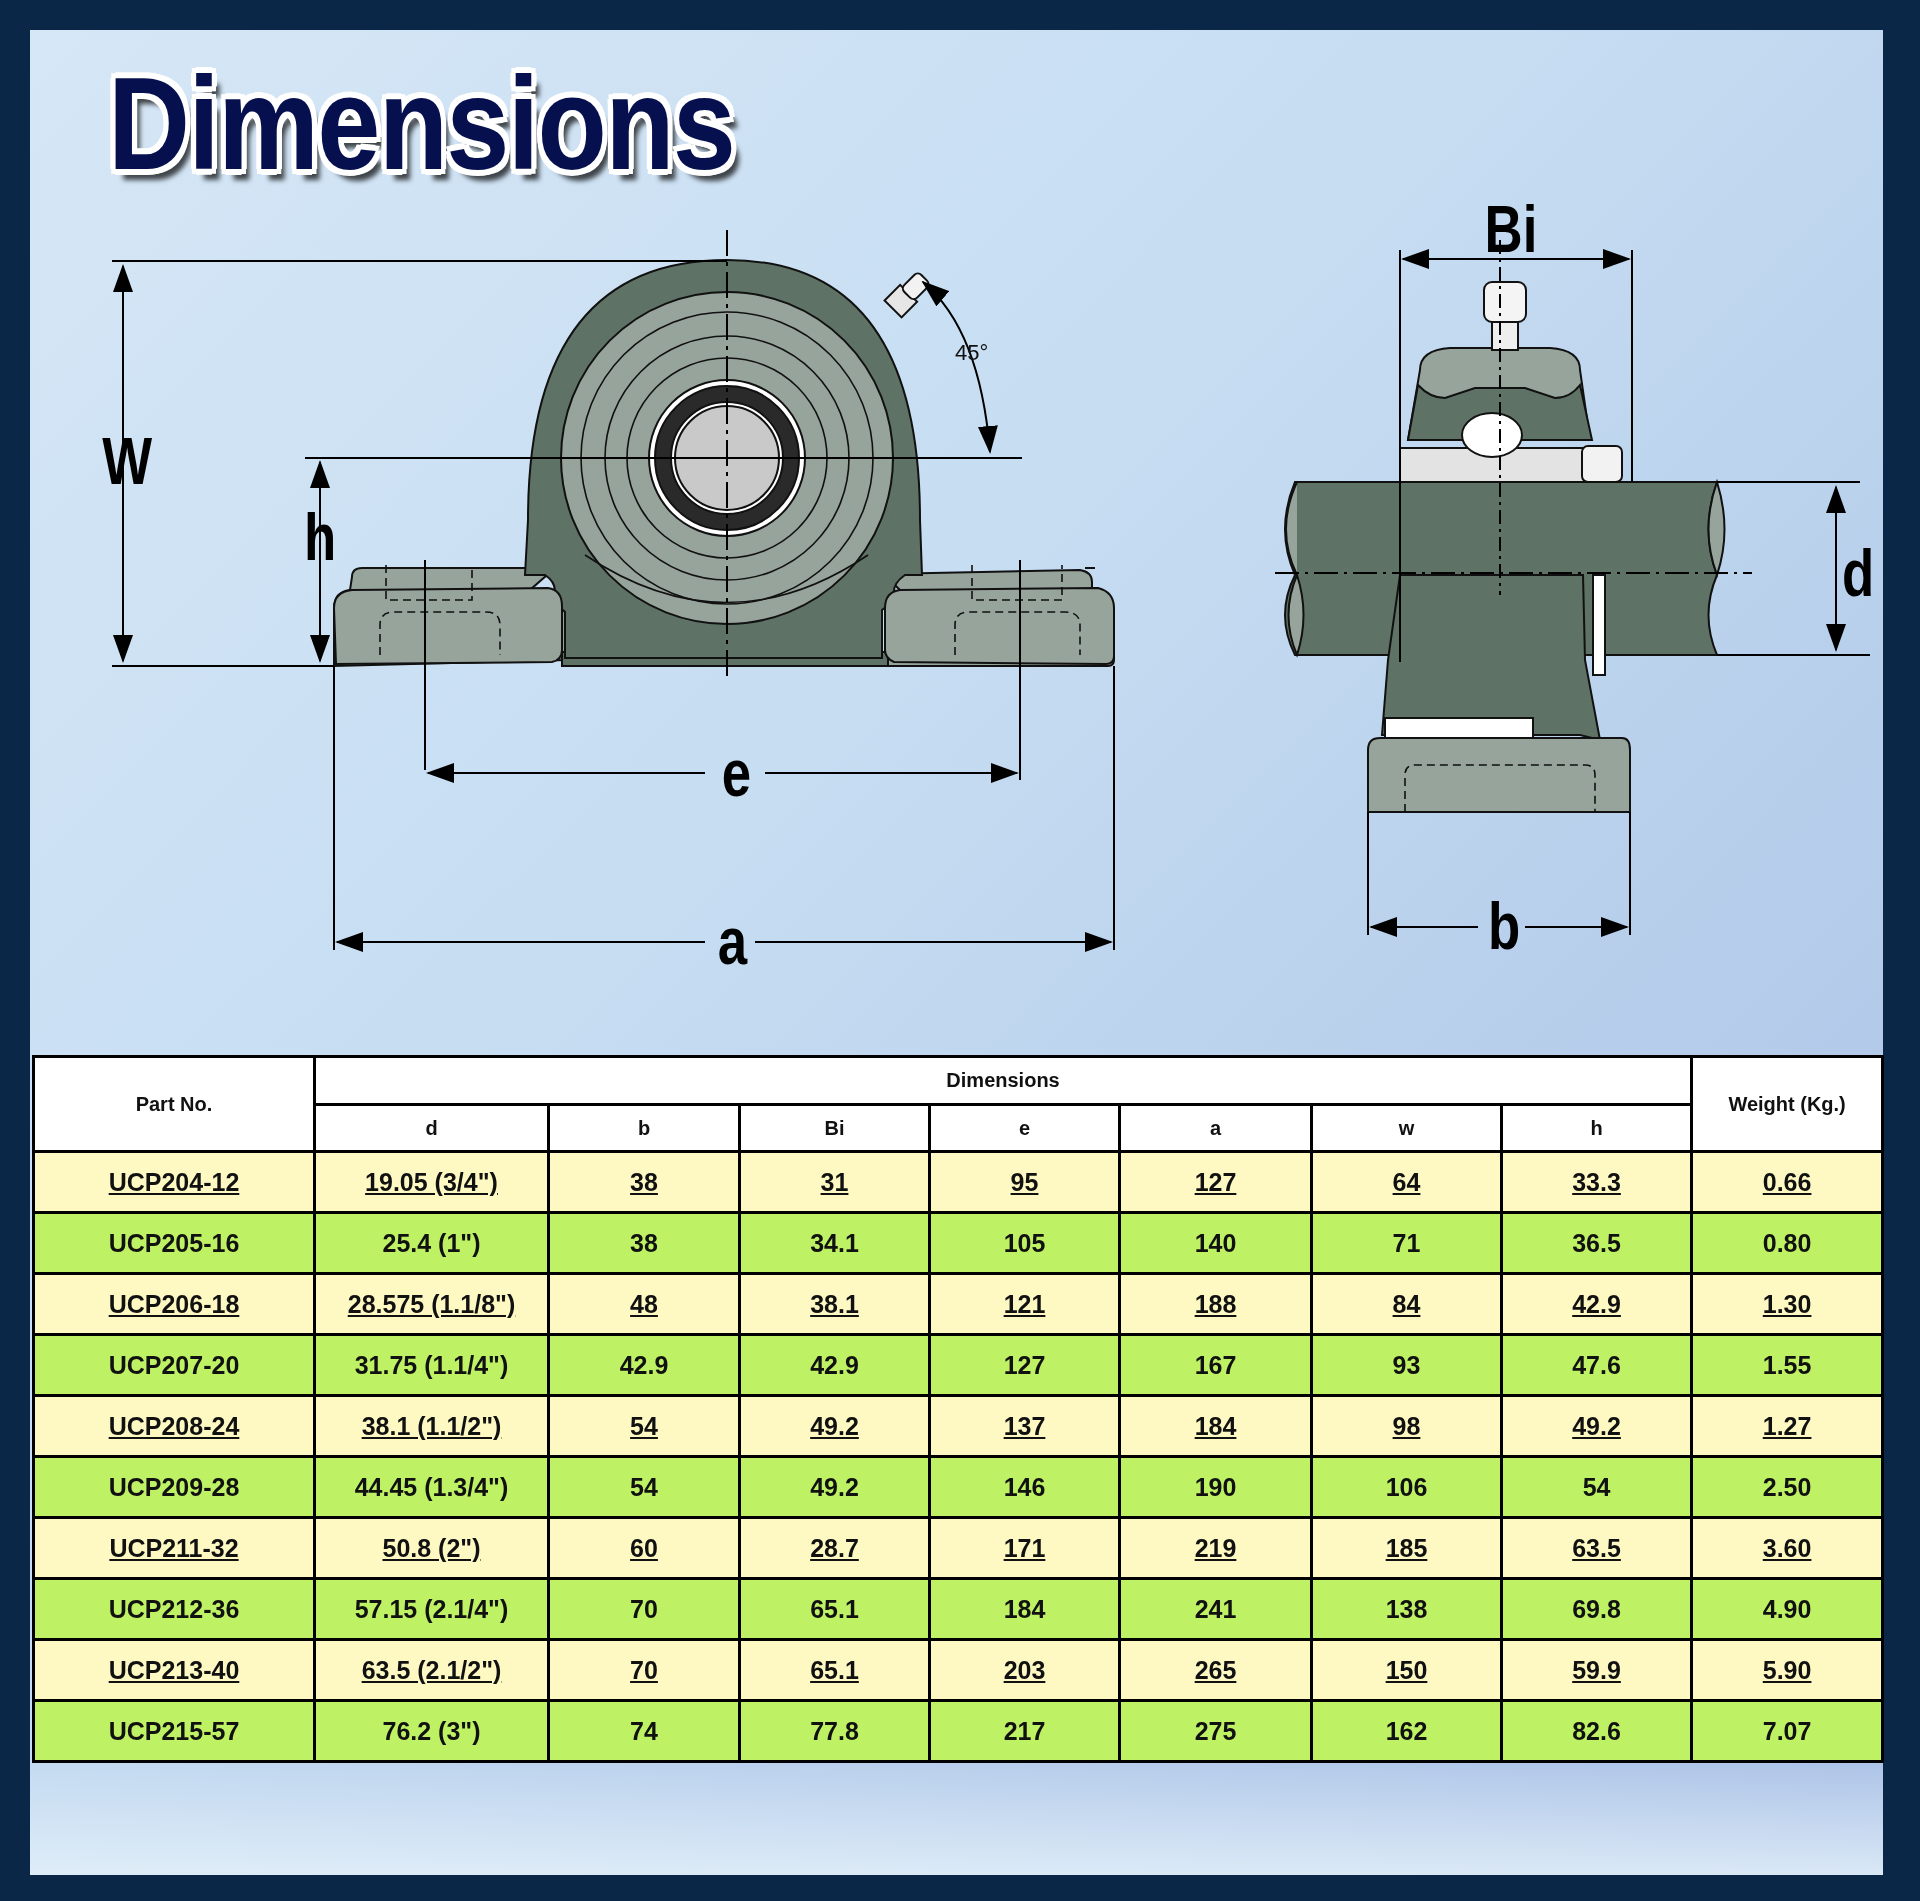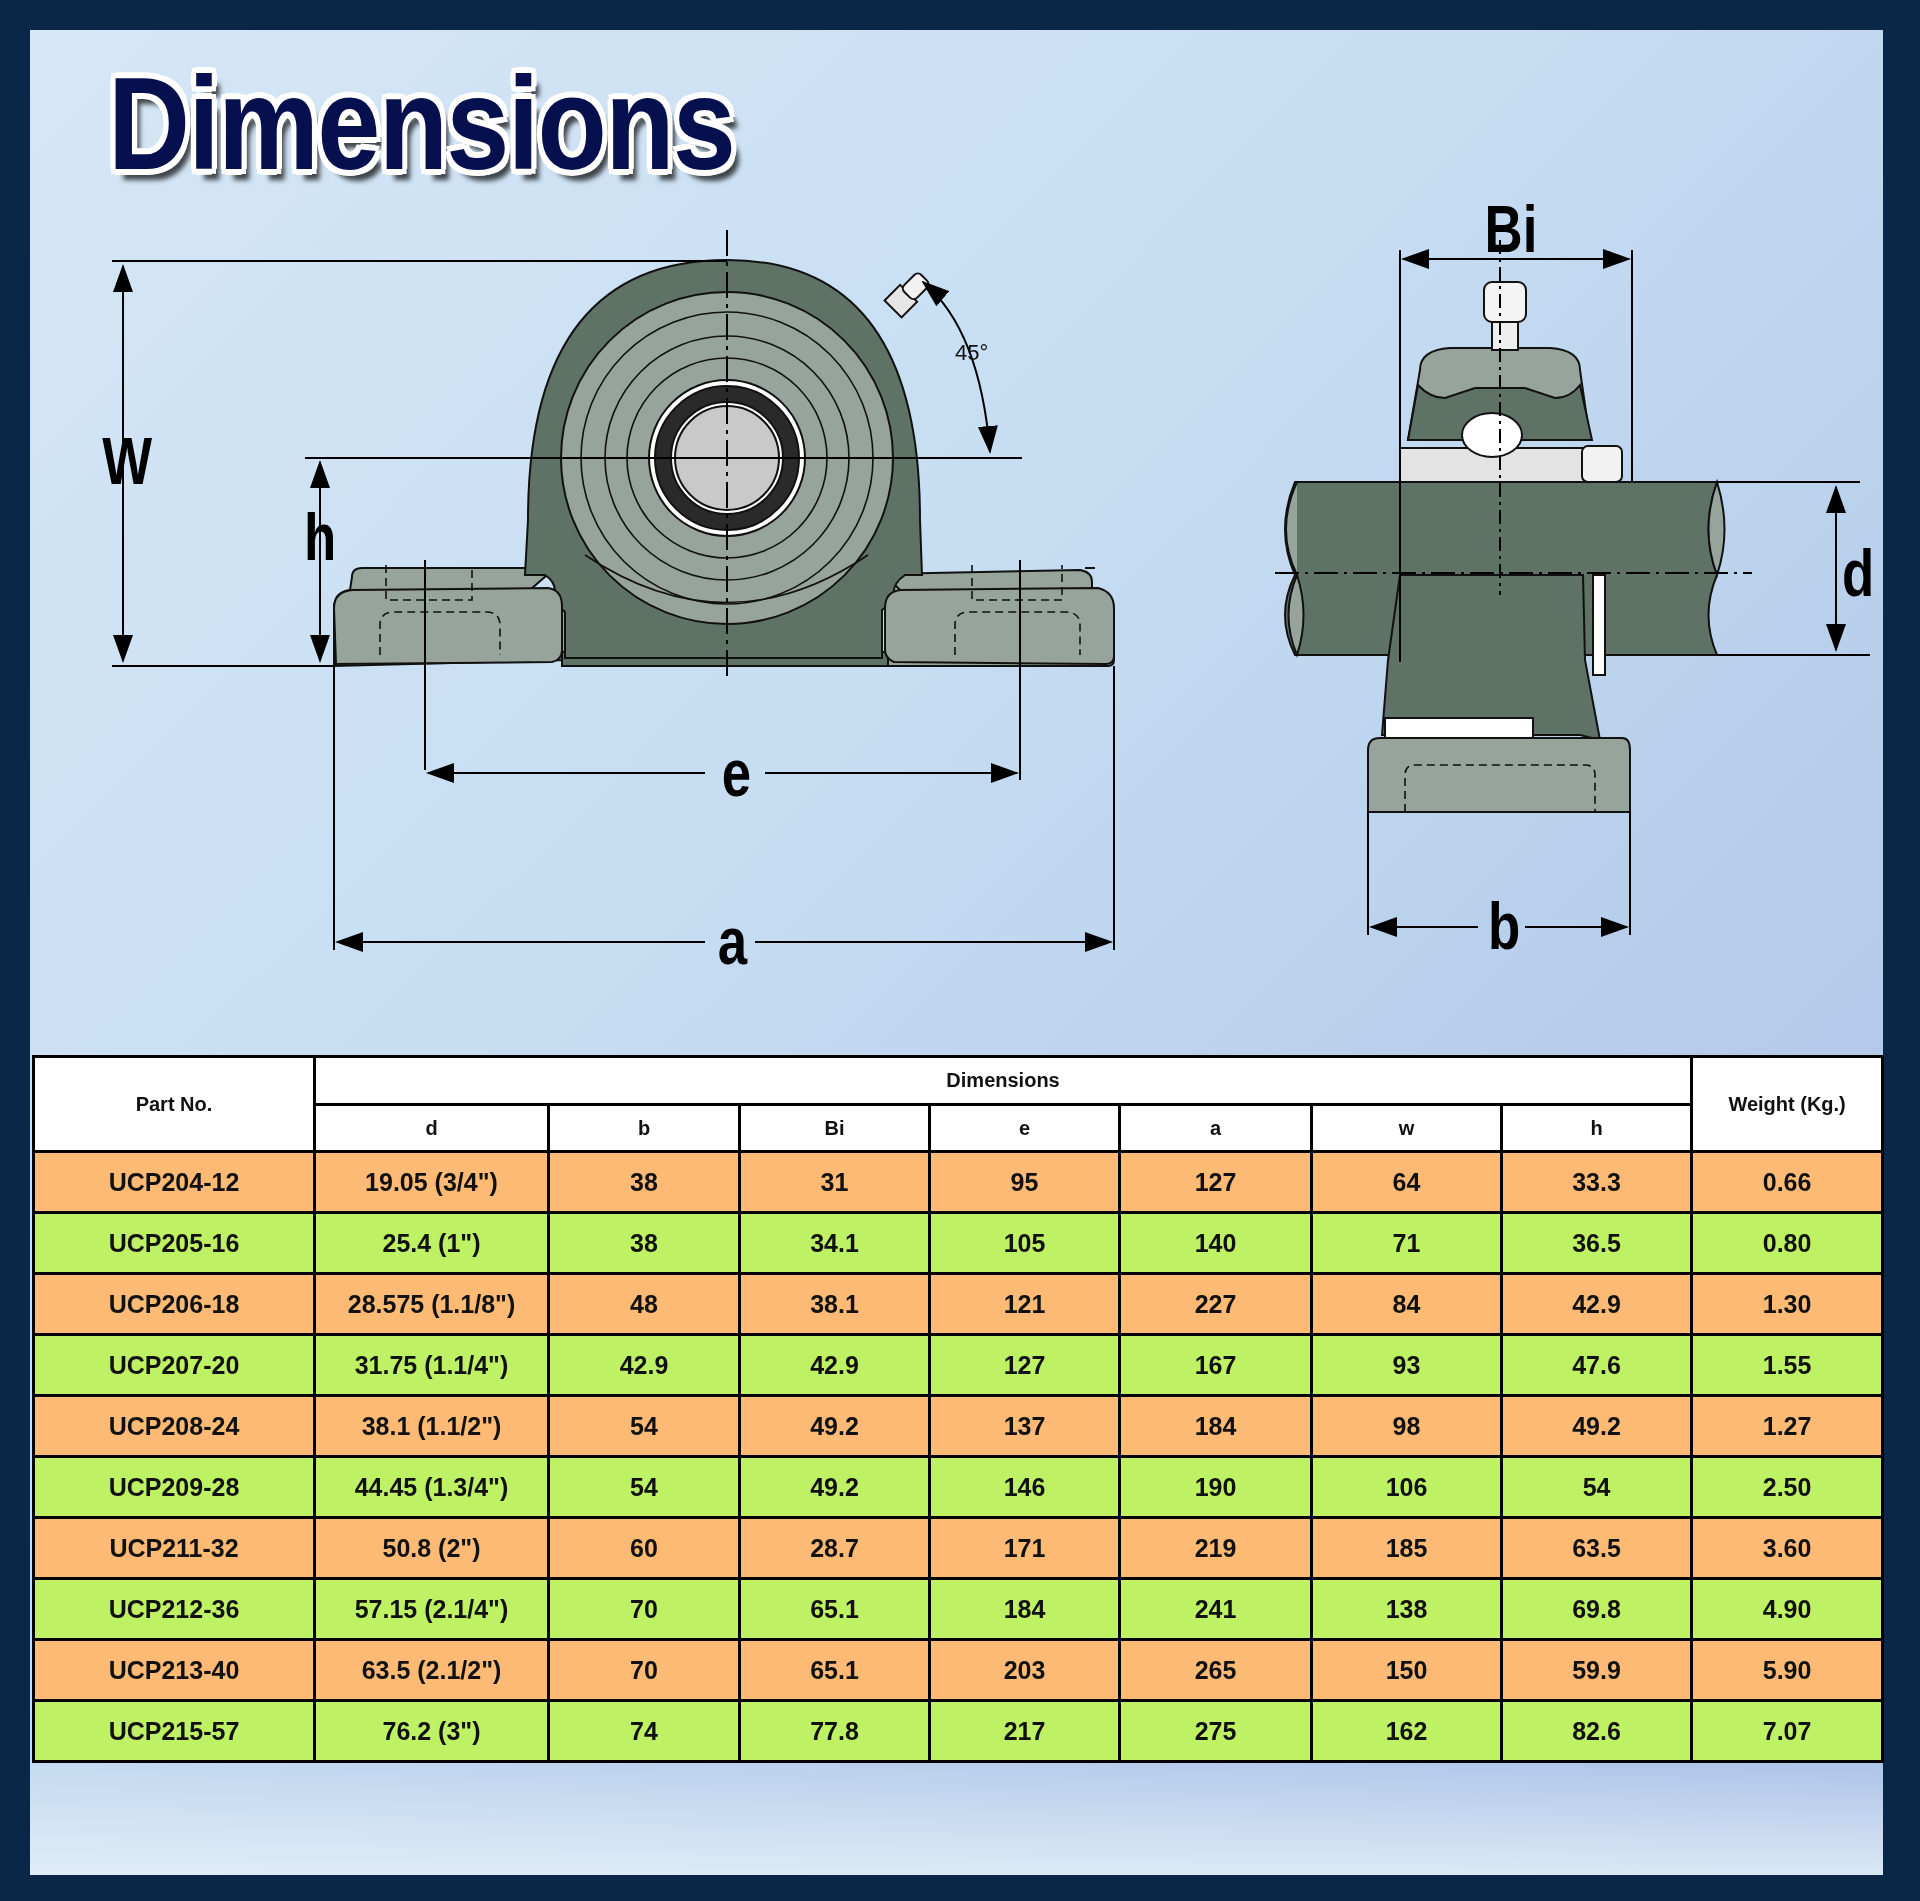--- a/index.html
+++ b/index.html
@@ -12,21 +12,21 @@
     letter-spacing:-2px; transform:scaleX(0.86); transform-origin:left top;
     text-shadow: -5px -5px 0 #fff, 5px -5px 0 #fff, -5px 5px 0 #fff, 5px 5px 0 #fff,
       0 -6px 0 #fff, 0 6px 0 #fff, -6px 0 0 #fff, 6px 0 0 #fff, 9px 11px 6px rgba(0,0,0,.7); }
   svg.diag { position:absolute; left:0; top:0; }
   .dimlabel { position:absolute; font-weight:bold; color:#000; font-size:66px; line-height:1; transform:scaleX(0.8); }
   .deg { position:absolute; font-size:22px; color:#111; }
   table.spec { position:absolute; left:32px; top:1055px; width:1849px; border-collapse:collapse; table-layout:fixed; z-index:2; }
   table.spec td, table.spec th { border:3px solid #000; text-align:center; font-weight:bold; color:#111; padding:0; }
   table.spec th { background:#fff; font-size:20px; }
   table.spec td { font-size:25px; height:58px; }
-  table.spec tr.alt td { background:#fdba74; }
+  table.spec tr.alt td { background:#fef9c3;text-decoration:underline; }
   table.spec tr.plain td { background:#bef264; }
 </style>
 </head>
 <body>
 
 <div class="panel"></div>
 
 <div class="title">Dimensions</div>
 
 <svg class="diag" width="1920" height="1050" viewBox="0 0 1920 1050">
@@ -187,21 +187,21 @@
       <td>71</td>
       <td>36.5</td>
       <td>0.80</td>
     </tr>
     <tr class="alt">
       <td>UCP206-18</td>
       <td>28.575 (1.1/8")</td>
       <td>48</td>
       <td>38.1</td>
       <td>121</td>
-      <td>227</td>
+      <td>188</td>
       <td>84</td>
       <td>42.9</td>
       <td>1.30</td>
     </tr>
     <tr class="plain">
       <td>UCP207-20</td>
       <td>31.75 (1.1/4")</td>
       <td>42.9</td>
       <td>42.9</td>
       <td>127</td>

